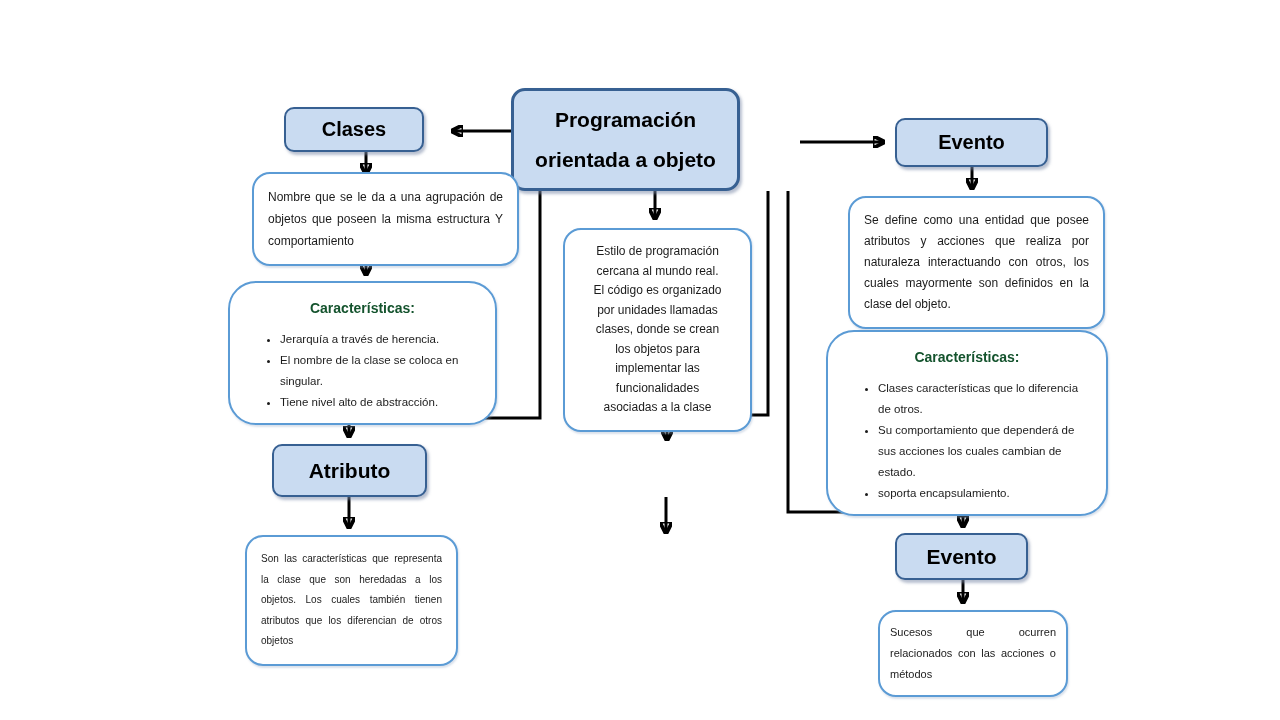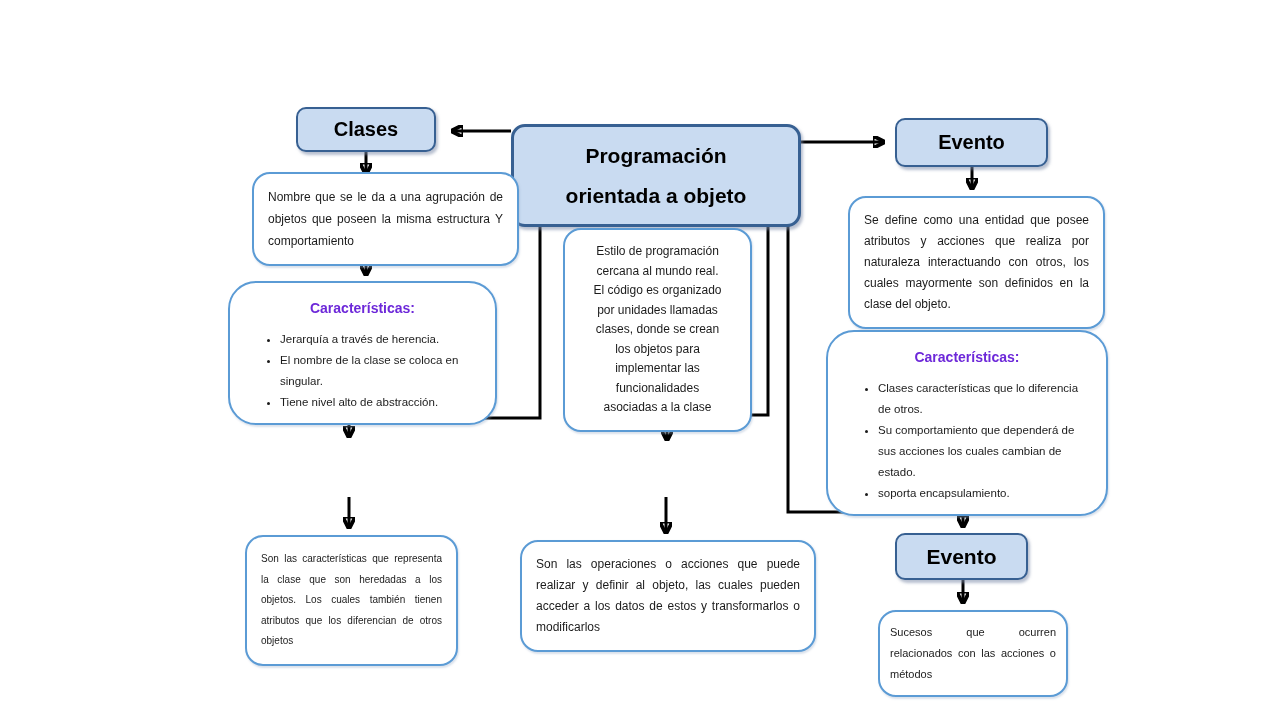--- a/index.html
+++ b/index.html
@@ -27,27 +27,27 @@
     border: 2px solid #5b9bd5;
     border-radius: 18px;
     box-shadow: 1px 1.5px 2px rgba(150, 168, 198, 0.35);
     font-size: 12px; line-height: 22px;
     padding: 12px 14px;
     text-align: justify;
   }
   .desc.center { text-align: center; }
   .desc.car { border-radius: 28px; padding: 14px 12px 10px 12px; }
 
-  .car-head { font-weight: bold; font-size: 14px; text-align: center; margin-bottom: 10px; color: #6d28d9; }
+  .car-head { font-weight: bold; font-size: 14px; text-align: center; margin-bottom: 10px; color: #14532d; }
   ul.bullets { margin: 0; padding-left: 38px; text-align: left; font-size: 11.5px; }
   ul.bullets li { line-height: 21px; }
 
   
-  #n-root     { left: 511px; top:  88px; width: 290px; height: 103px; margin-top: 36px; }
-  #n-clases   { left: 296px; top: 107px; width: 140px; height: 45px; }
+  #n-root     { left: 511px; top:  88px; width: 229px; height: 103px; }
+  #n-clases   { left: 284px; top: 107px; width: 140px; height: 45px; }
   #n-objeto   { left: 895px; top: 118px; width: 153px; height: 49px; }
   #n-atributo { left: 272px; top: 444px; width: 155px; height: 53px; font-size: 21px; }
   #n-metodo   { left: 578px; top: 447px; width: 164px; height: 50px; font-size: 21px; }
   #n-evento   { left: 895px; top: 533px; width: 133px; height: 47px; font-size: 21px; }
 
   #d-clases   { left: 252px; top: 172px; width: 267px; min-height: 72px; }
   #c-clases   { left: 228px; top: 281px; width: 269px; min-height: 130px; }
   #d-estilo   { left: 563px; top: 228px; width: 189px; min-height: 167px; line-height: 19.5px; padding: 12px 27px; }
   #d-objeto   { left: 848px; top: 196px; width: 257px; min-height: 110px; line-height: 21px; }
   #c-objeto   { left: 826px; top: 330px; width: 282px; min-height: 178px; }
@@ -87,20 +87,23 @@
   </div>
 
   <div class="head" id="n-clases">
     <div>Clases</div>
   </div>
 
   <div class="head" id="n-objeto">
     <div>Evento</div>
   </div>
 
+  <div class="head" id="n-atributo">
+    <div>Atributo</div>
+  </div>
 
 
   <div class="head" id="n-evento">
     <div>Evento</div>
   </div>
 
   <div class="desc" id="d-clases">Nombre que se le da a una agrupación de objetos que poseen la misma estructura Y comportamiento</div>
 
   <div class="desc car" id="c-clases">
     <div class="car-head">Características:</div>
@@ -119,17 +122,16 @@
     <div class="car-head">Características:</div>
     <ul class="bullets">
         <li>Clases características que lo diferencia de otros.</li>
         <li>Su comportamiento que dependerá de sus acciones los cuales cambian de estado.</li>
         <li>soporta encapsulamiento.</li>
       </ul>
   </div>
 
   <div class="desc" id="d-atributo">Son las características que representa la clase que son heredadas a los objetos. Los cuales también tienen atributos que los diferencian de otros objetos</div>
 
-  <div class="desc" id="d-metodo">Son las operaciones o acciones que puede realizar y definir al objeto, las cuales pueden acceder a los datos de estos y transformarlos o modificarlos</div>
 
   <div class="desc" id="d-evento">Sucesos que ocurren relacionados con las acciones o métodos</div>
 
 </div>
 
 </body></html>

